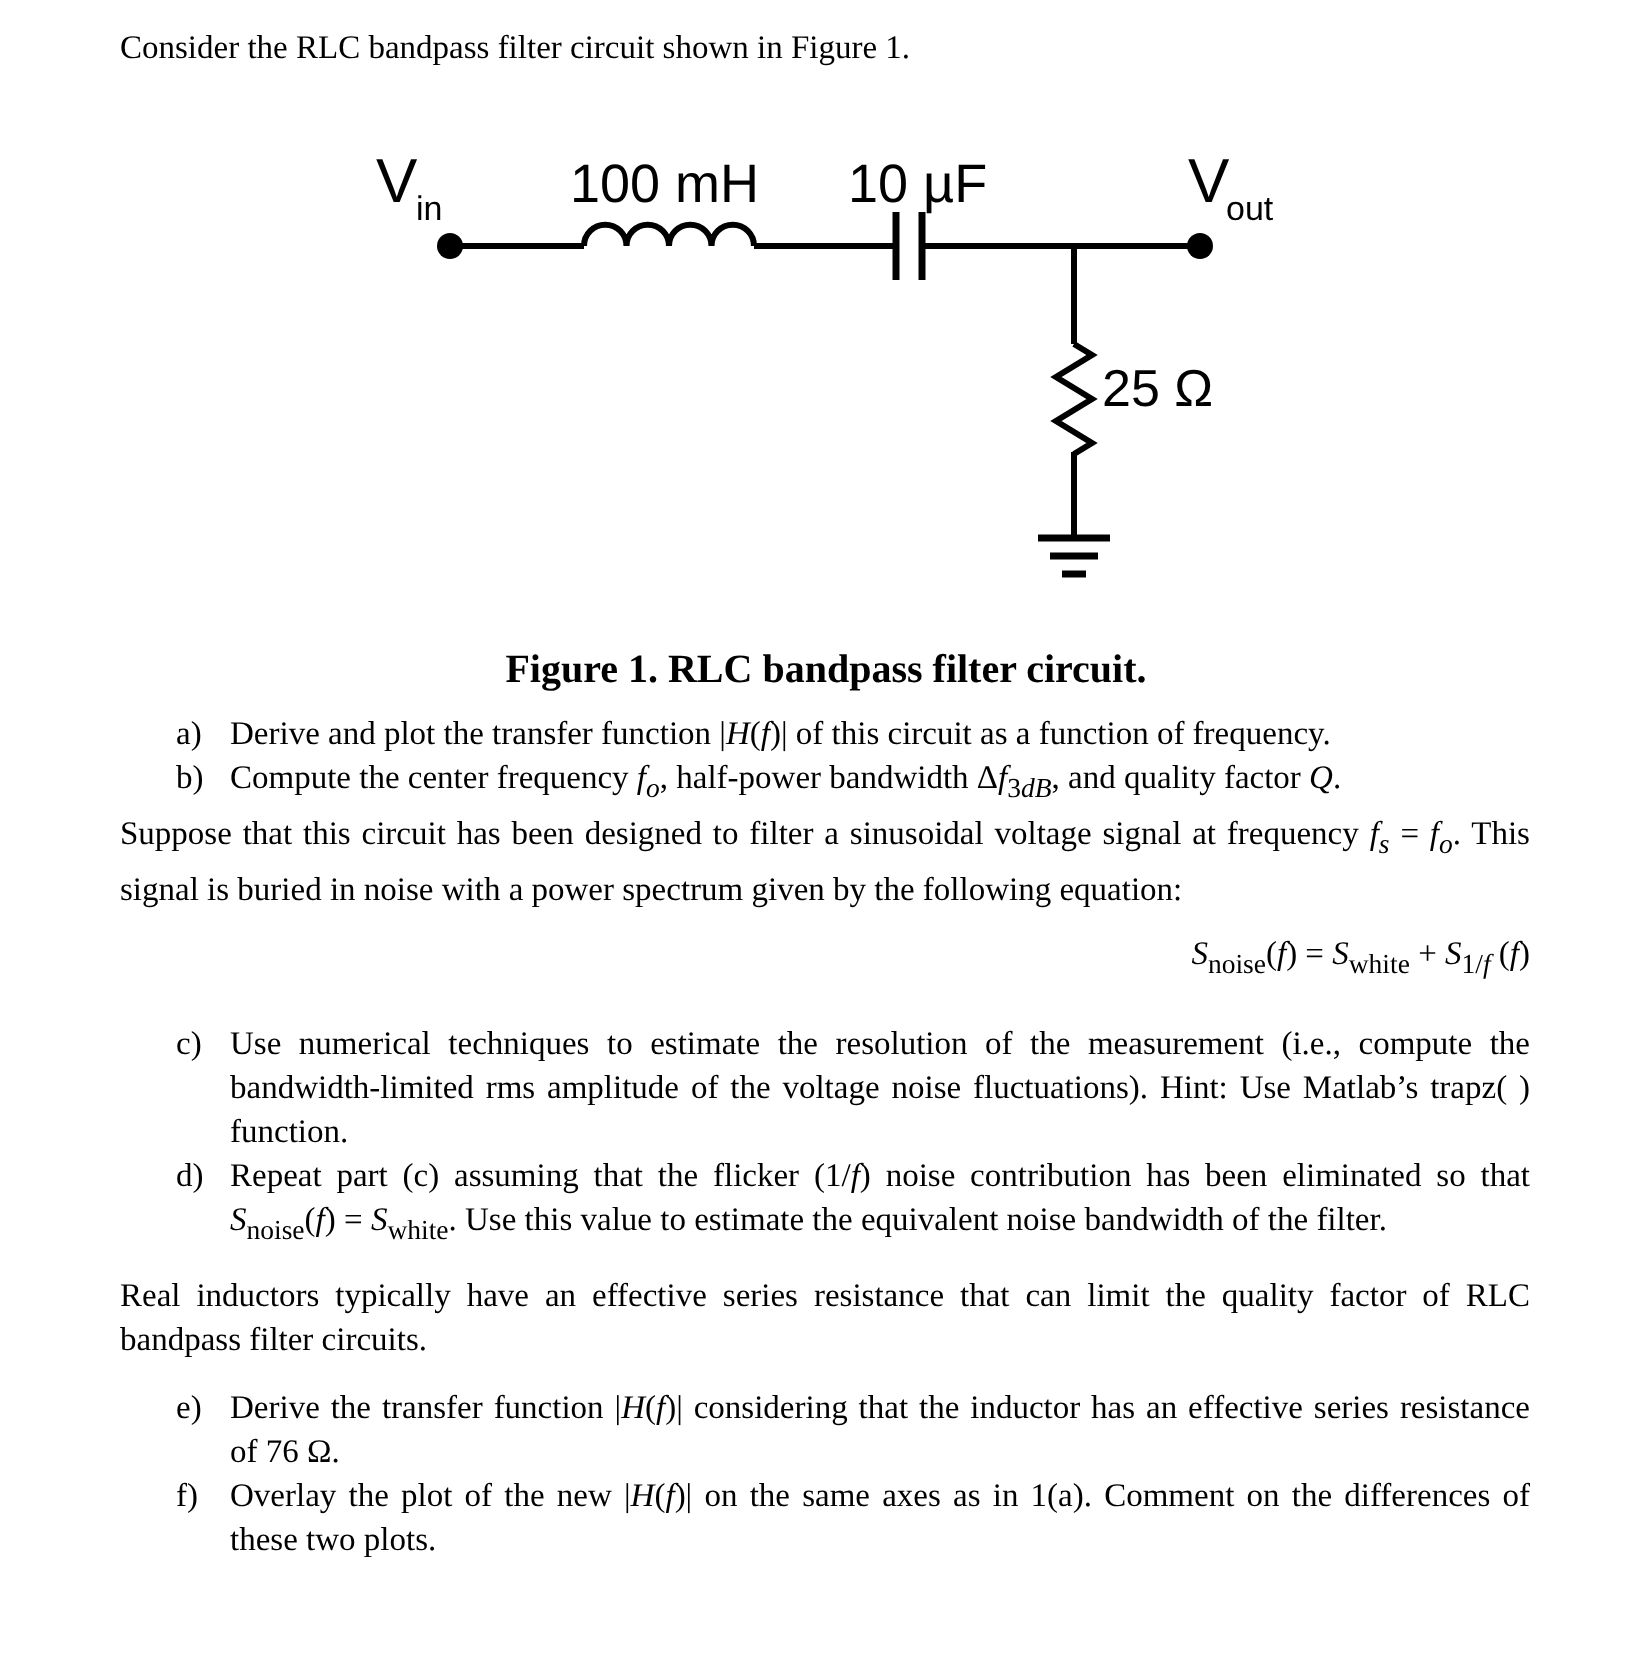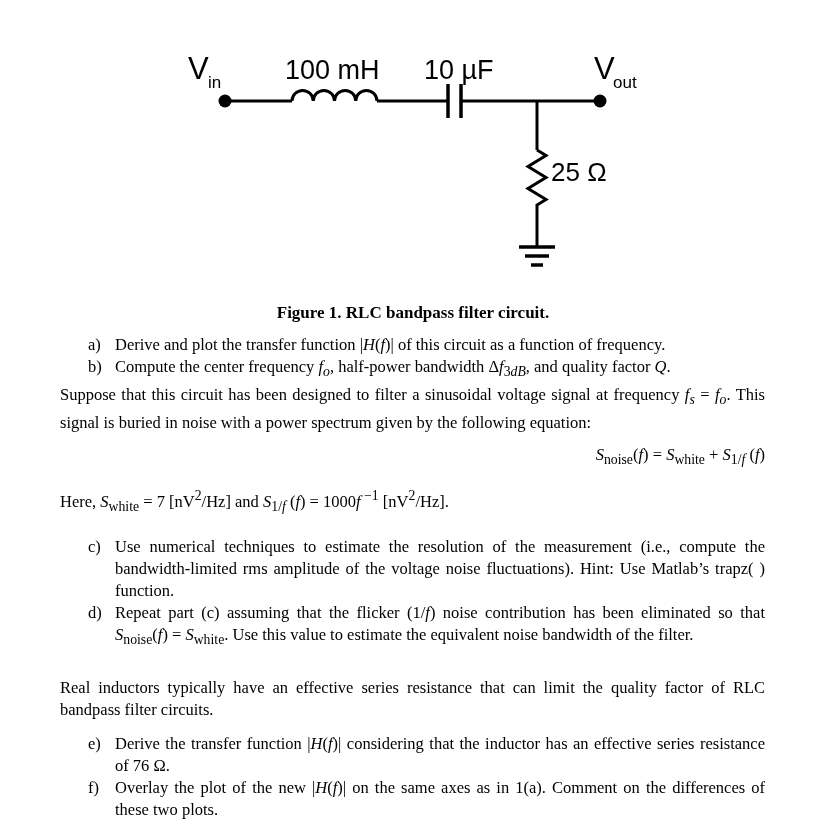--- a/index.html
+++ b/index.html
@@ -6,41 +6,42 @@
   body {
     width:826px; height:831px; overflow:hidden;
     font-family:"Liberation Serif", serif;
     font-size:16.5px; line-height:22px; color:#000;
   }
   .page { padding:13px 61px 0 60px; }
   p { margin:0; }
   .para { text-align:justify; }
   .figure { margin:30px -61px 0 -60px; width:826px; }
   .figure svg { display:block; }
-  .caption { text-align:center; font-weight:bold; margin-top:14px; font-size:17px; }
+  .caption { text-align:center; font-weight:bold; margin-top:14px; font-size:20px; }
   .items { margin-top:10px; }
   .items.mt18 { margin-top:18px; }
   .items.mt12 { margin-top:12px; }
   .item { display:flex; }
   .item .letter { flex:none; width:27px; margin-left:28px; }
   .item .text { flex:1; text-align:justify; }
   .para-noise { margin-top:1px; }
   .equation { margin-top:10px; text-align:right; }
   .para-here { margin-top:14px; }
-  .para-inductors { margin-top:26px; }
+  .para-inductors { margin-top:11px; }
   svg text { font-family:"Liberation Sans", sans-serif; fill:#000; }
   svg .wire { stroke:#000; stroke-width:3; fill:none; }
   svg .plate { stroke:#000; stroke-width:3.5; fill:none; }
   svg .gnd { stroke:#000; stroke-width:3.5; fill:none; }
 </style>
 </head>
 <body>
 
 <div class="page">
 
+  <p class="intro">Consider the RLC bandpass filter circuit shown in Figure 1.</p>
 
   <div class="figure">
     <svg width="826" height="245" viewBox="0 65 826 245">
 
       <text x="188" y="101" font-size="31">V</text>
       <text x="208" y="110" font-size="17">in</text>
       <text x="285" y="101" font-size="27">100 mH</text>
       <text x="424" y="101" font-size="27">10 µF</text>
       <text x="594" y="101" font-size="31">V</text>
       <text x="613" y="110" font-size="17">out</text>
@@ -77,21 +78,20 @@
     <div class="item">
       <span class="letter">b)</span>
       <span class="text">Compute the center frequency <i>f</i><sub><i>o</i></sub>, half-power bandwidth Δ<i>f</i><sub>3<i>dB</i></sub>, and quality factor <i>Q</i>.</span>
     </div>
   </div>
 
   <p class="para para-noise">Suppose that this circuit has been designed to filter a sinusoidal voltage signal at frequency <i>f</i><sub><i>s</i></sub> = <i>f</i><sub><i>o</i></sub>. This signal is buried in noise with a power spectrum given by the following equation:</p>
 
   <p class="equation"><i>S</i><sub>noise</sub>(<i>f</i>) = <i>S</i><sub>white</sub> + <i>S</i><sub>1/<i>f</i></sub> (<i>f</i>)</p>
 
-  <p class="para para-here">Here, <i>S</i><sub>white</sub> = 7 [nV<sup>2</sup>/Hz] and <i>S</i><sub>1/<i>f</i></sub> (<i>f</i>) = 1000<i>f</i><sup> −1</sup> [nV<sup>2</sup>/Hz].</p>
 
   <div class="items mt18">
     <div class="item">
       <span class="letter">c)</span>
       <span class="text">Use numerical techniques to estimate the resolution of the measurement (i.e., compute the bandwidth-limited rms amplitude of the voltage noise fluctuations). Hint: Use Matlab’s trapz( ) function.</span>
     </div>
     <div class="item">
       <span class="letter">d)</span>
       <span class="text">Repeat part (c) assuming that the flicker (1/<i>f</i>) noise contribution has been eliminated so that <i>S</i><sub>noise</sub>(<i>f</i>) = <i>S</i><sub>white</sub>. Use this value to estimate the equivalent noise bandwidth of the filter.</span>
     </div>

